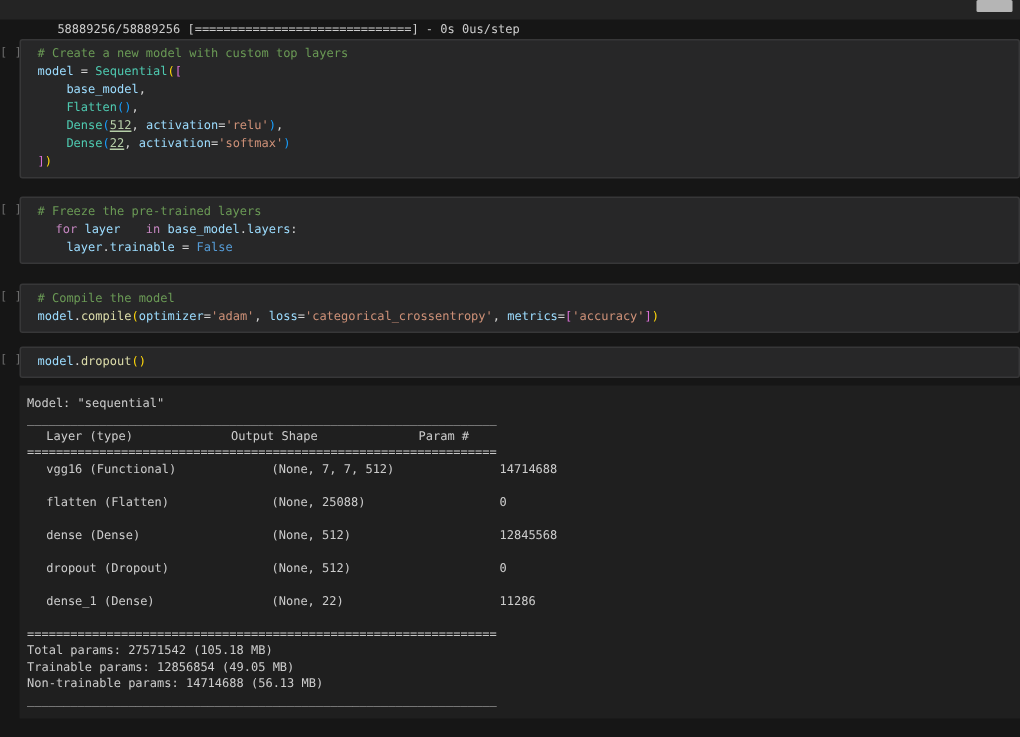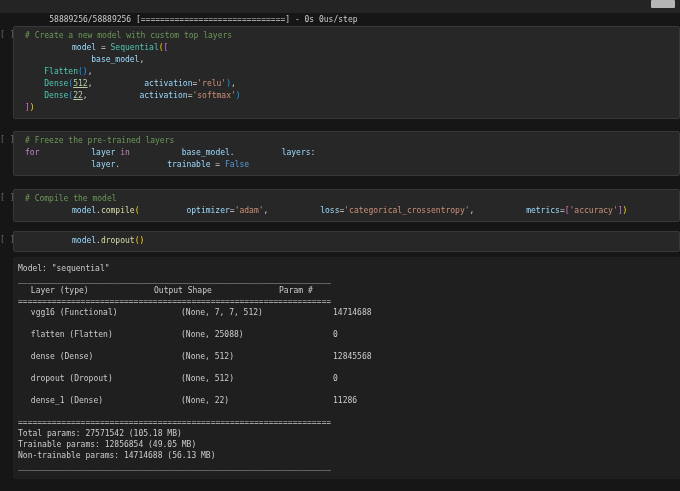--- a/index.html
+++ b/index.html
@@ -3,21 +3,21 @@
 <meta charset="utf-8">
 <style>
   * { margin:0; padding:0; box-sizing:border-box; }
   html,body { width:680px; height:491px; overflow:hidden; }
   body {
     background:#161616;
     font-family:"DejaVu Sans Mono", monospace;
     position:relative;
   }
   .out-strip {
-    height:13px; background:#242424; padding-left:30px;
+    height:13px; background:#242424; padding-left:19px;
     font-size:8px; line-height:13px; color:#cccccc; white-space:pre;
   }
   .scroll-thumb {
     position:absolute; top:0; right:5px; width:24px; height:8px;
     background:#b5b5b5; border-radius:1px;
   }
   .cell {
     position:relative; margin-left:13px;
     background:#272728; border:1px solid #373738; border-radius:2px;
     padding:3px 8px 4px 11px;
@@ -26,26 +26,26 @@
     position:absolute; left:-14px; top:3px;
     color:#6b6b6b; font-size:8px; white-space:pre;
   }
   .cell-1 { margin-top:13px; }
   .cell-2 { margin-top:12px; }
   .cell-3 { margin-top:13px; }
   .cell-4 { margin-top:9px; }
   .code-line { font-size:8px; line-height:12px; white-space:pre; color:#d4d4d4; }
   .tk-c  { color:#6a9955; }
   .tk-p  { color:#d4d4d4; }
-  .tk-v  { color:#9cdcfe;margin-left:47px; }
+  .tk-v  { color:#9cdcfe; }
   .tk-cl { color:#4ec9b0; }
   .tk-f  { color:#dcdcaa; }
   .tk-n  { color:#b5cea8;text-decoration:underline; }
   .tk-s  { color:#ce9178; }
-  .tk-k  { color:#c586c0; }
+  .tk-k  { color:#c586c0;margin-left:12px; }
   .tk-kc { color:#569cd6;margin-top:39px; }
   .tk-b1 { color:#ffd70b; }
   .tk-b2 { color:#da70d6; }
   .tk-b3 { color:#179fff; }
   .output-panel {
     margin-left:13px; margin-top:5px; height:222px;
     background:#1f1f1f; padding:6px 8px 0 5px;
     font-size:8px; line-height:11px; color:#cccccc;
   }
   .oline { white-space:pre; }

